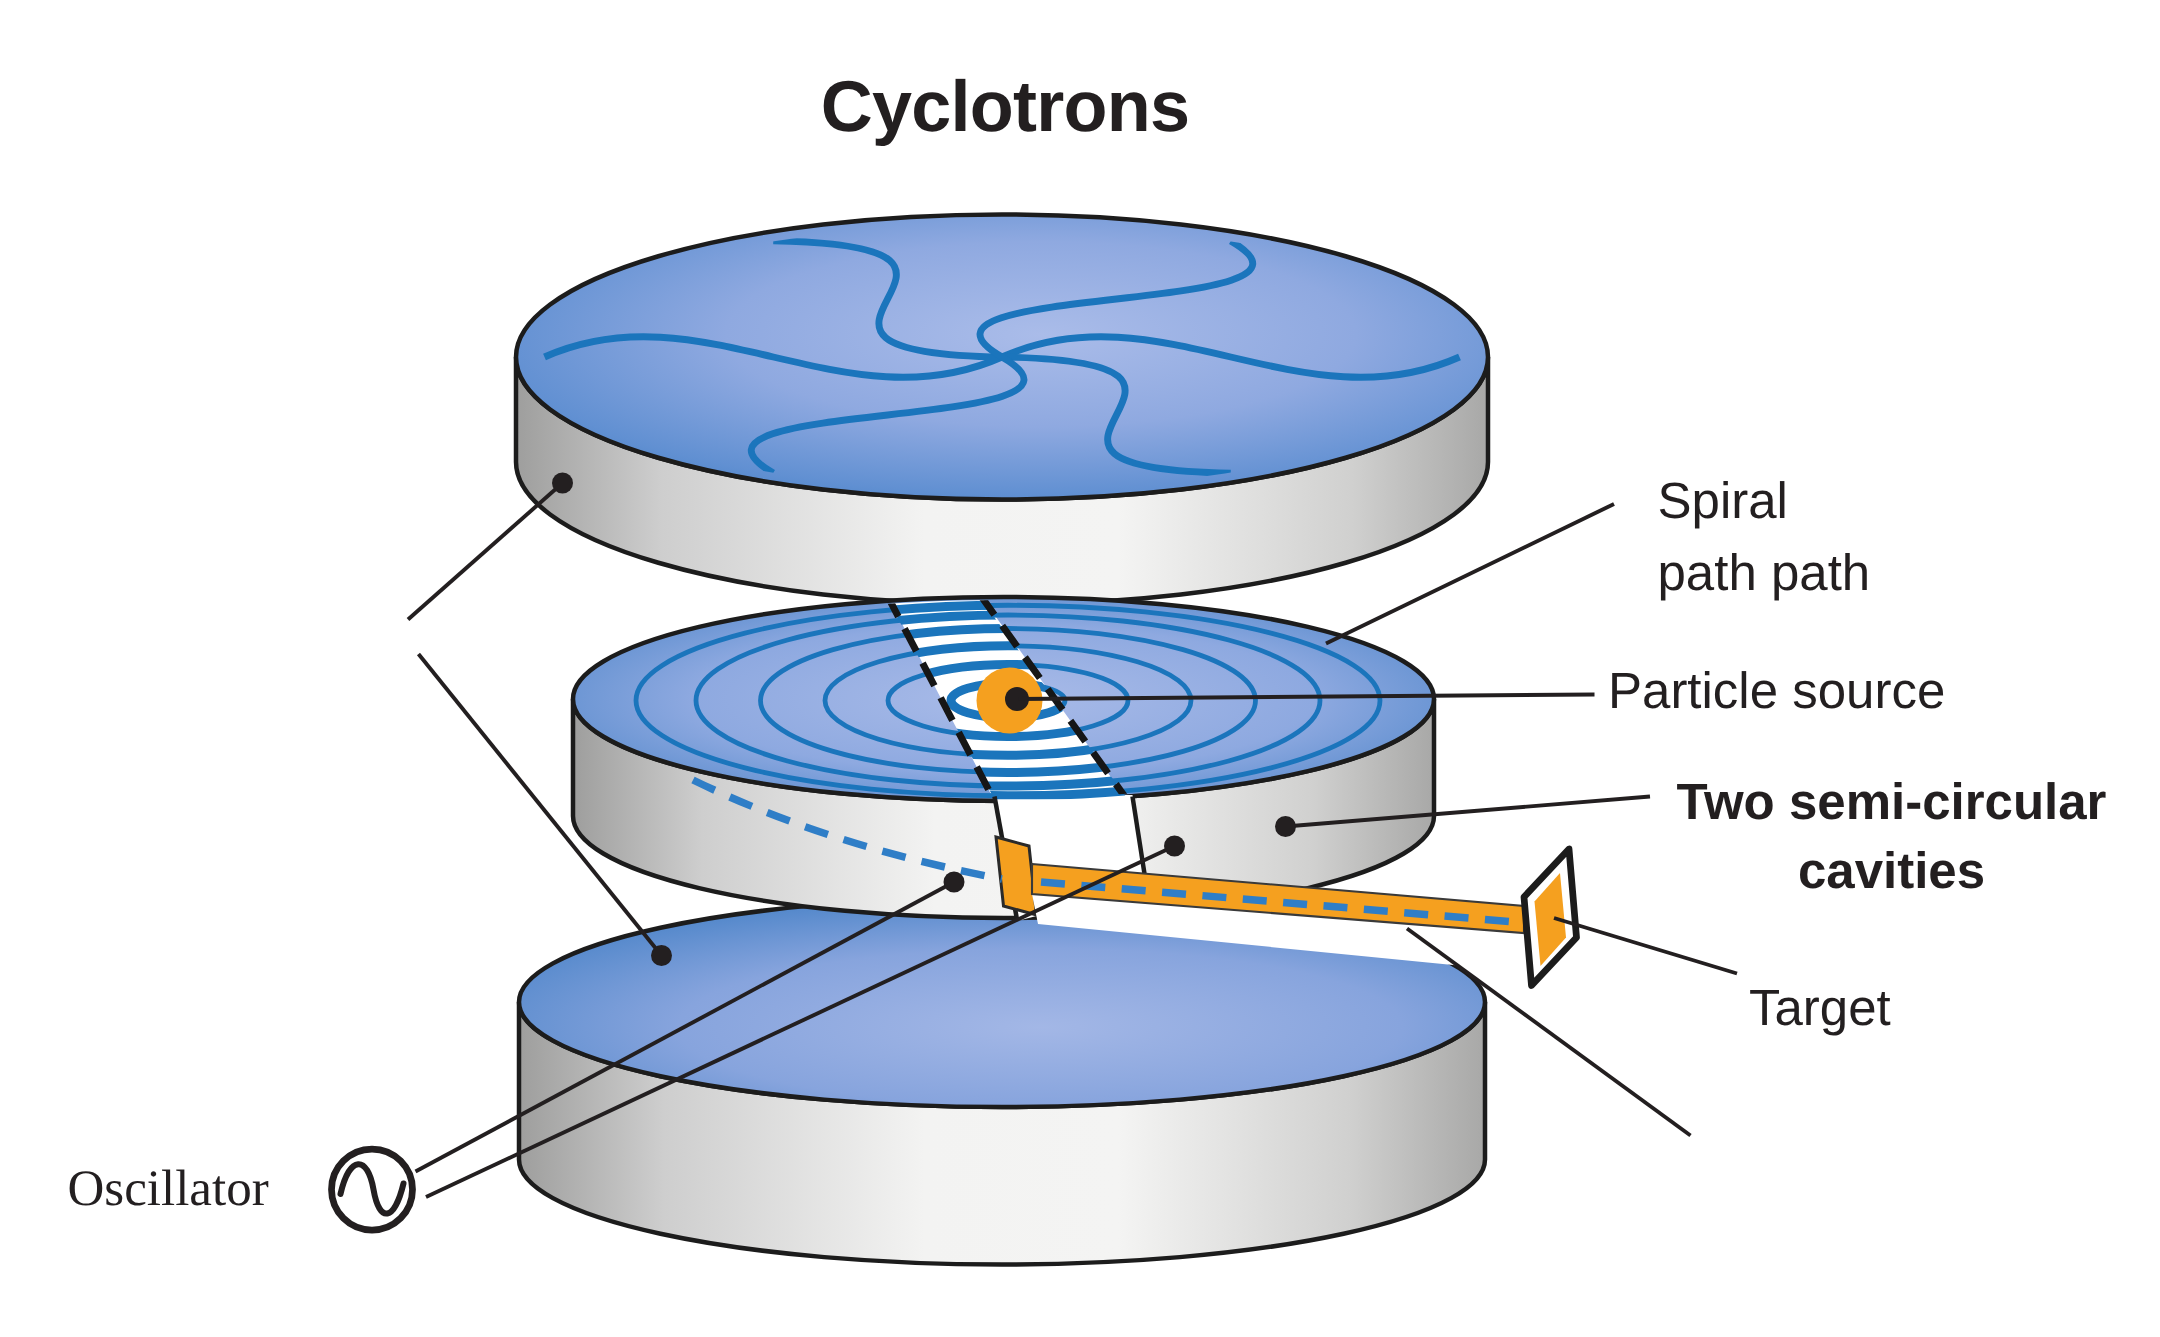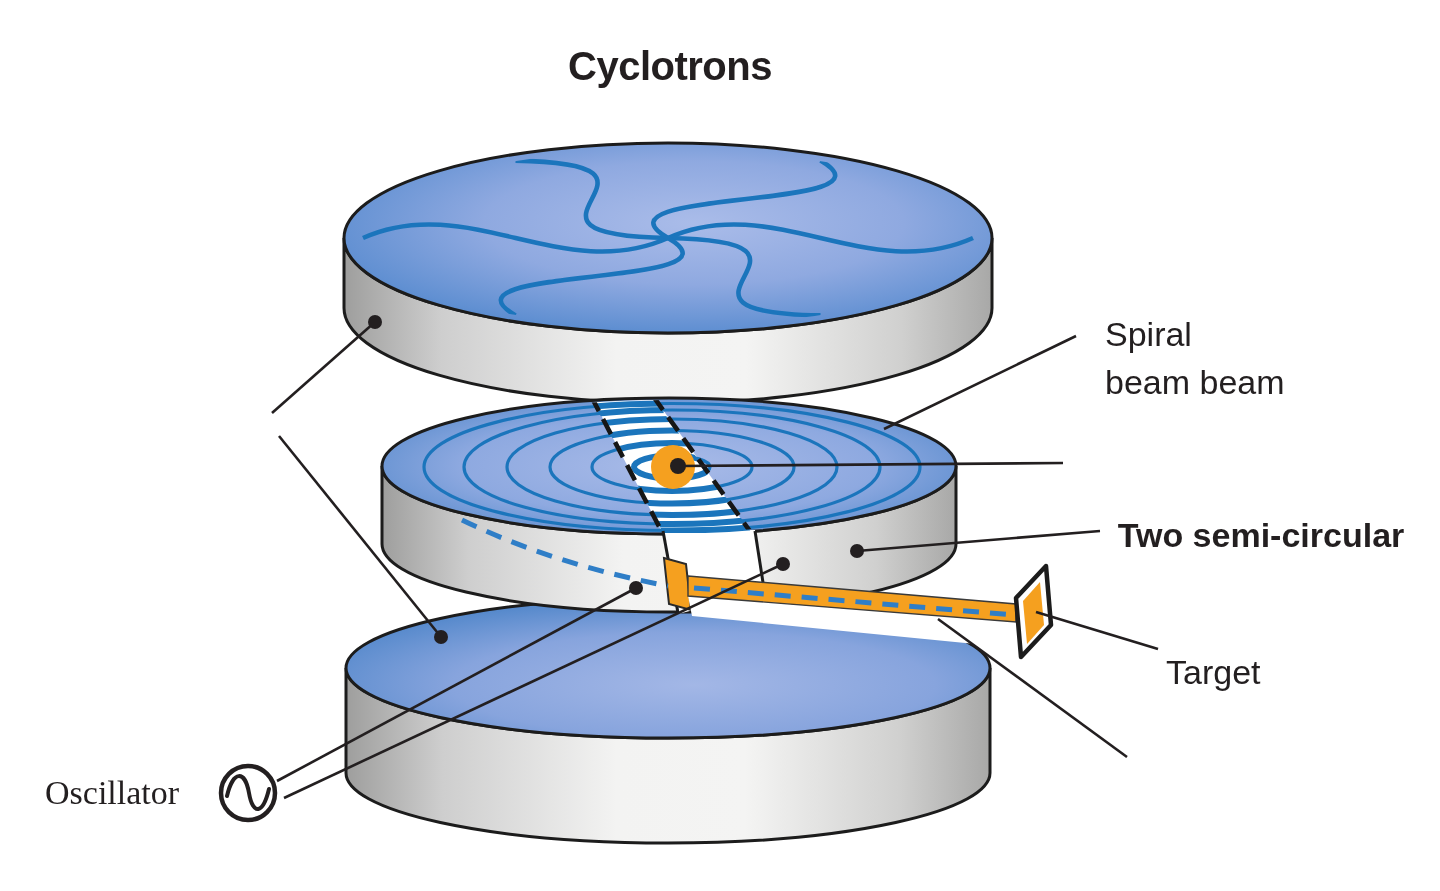--- a/index.html
+++ b/index.html
@@ -3,21 +3,21 @@
 <meta charset="utf-8">
 <style>
   html,body{margin:0;padding:0;background:#ffffff;}
   #stage{
     position:relative;width:1440px;height:891px;background:#ffffff;overflow:hidden;
     font-family:"Liberation Sans", sans-serif;color:#231f20;
   }
   #diagram-svg{position:absolute;left:0;top:0;}
   .lbl{position:absolute;font-size:34px;line-height:1.18;white-space:nowrap;color:#231f20;}
   .lbl-title{position:absolute;left:470px;top:44px;width:400px;text-align:center;
-    font-size:40px;font-weight:bold;letter-spacing:-0.5px;}
+    font-size:48px;font-weight:bold;letter-spacing:-0.5px;}
   .lbl-electromagnets{left:14px;top:405px;}
   .lbl-spiral{left:1089px;top:310px;line-height:48px;margin-left:16px;}
   .lbl-particle{left:1072px;top:441px;}
   .lbl-cavities{left:1105px;top:512px;width:312px;text-align:center;line-height:46px;white-space:nowrap;font-weight:bold;}
   .lbl-cavities div{white-space:nowrap;}
   .lbl-target{left:1166px;top:652px;}
   .lbl-exit{left:1138px;top:743px;}
   .lbl-oscillator{left:45px;top:773px;font-family:Liberation Serif, serif;}
 </style>
 </head>
@@ -156,25 +156,27 @@
       <circle cx="248" cy="793" r="27" fill="#ffffff" stroke="#231f20" stroke-width="4.5"></circle>
       <path d="M 227,796 C 233,770 245,770 249,793 C 253,816 263,814 269,789" fill="none" stroke="#231f20" stroke-width="4" stroke-linecap="round"></path>
     </g>
   </svg>
 
   <div class="lbl-title">Cyclotrons</div>
 
 
   <div class="lbl lbl-spiral">
     <div>Spiral</div>
-    <div>beam beam</div>
+    <div>path path</div>
   </div>
 
+  <div class="lbl lbl-particle">Particle source</div>
 
   <div class="lbl lbl-cavities">
     <div>Two semi-circular</div>
+    <div>cavities</div>
   </div>
 
   <div class="lbl lbl-target">Target</div>
 
 
   <div class="lbl lbl-oscillator">Oscillator</div>
 </div>
 
 </body></html>

